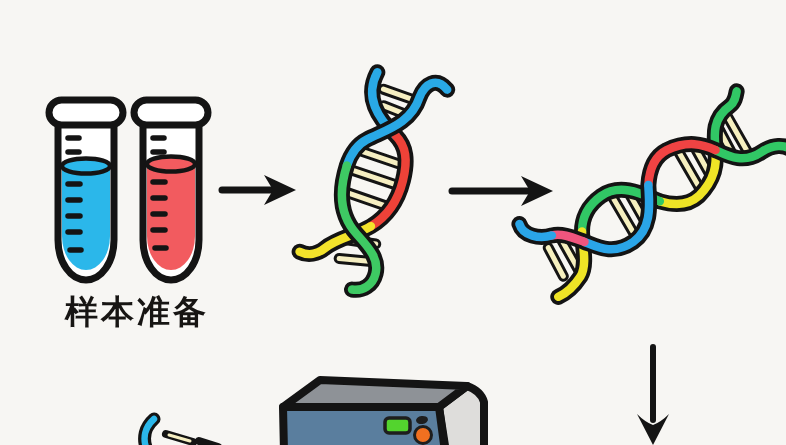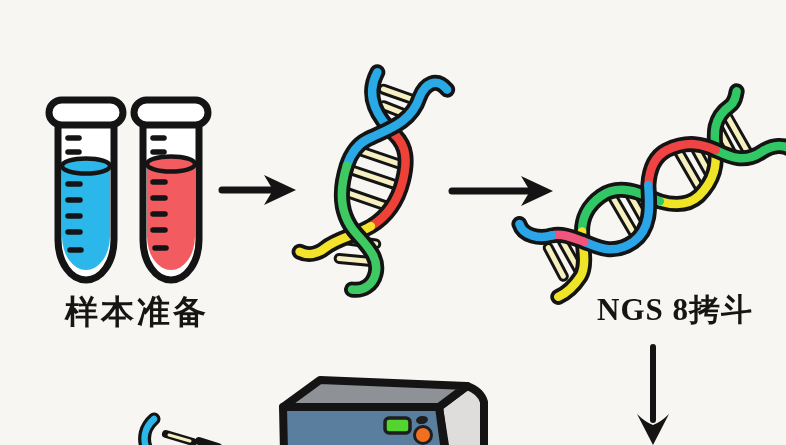--- a/index.html
+++ b/index.html
@@ -1,21 +1,21 @@
 <!DOCTYPE html>
 <html><head>
 <meta charset="utf-8">
 <style>
   html,body{margin:0;padding:0;background:#e8e8e8;}
   .stage{
     position:relative;
     width:786px;height:445px;
     background:#f7f6f3;
     overflow:hidden;
-    font-family:Liberation Serif, serif;
+    font-family:Liberation Sans, sans-serif;
   }
   .stage svg{position:absolute;left:0;top:0;}
   .lbl{
     position:absolute;
     text-align:center;
     font-weight:700;
     color:#171513;
     letter-spacing:2px;
     white-space:nowrap;
   }
@@ -176,15 +176,14 @@
     <g fill="none" stroke-linecap="round">
       <path d="M154,419 C145,427 142,438 147,450" stroke="#141414" stroke-width="13"></path>
       <path d="M154,419 C145,427 142,438 147,450" stroke="#2bb7ea" stroke-width="6.5"></path>
       <line x1="166" y1="434" x2="193" y2="442" stroke="#141414" stroke-width="8"></line>
       <line x1="169" y1="435" x2="190" y2="441" stroke="#f6efc2" stroke-width="3"></line>
       <line x1="199" y1="441" x2="218" y2="447" stroke="#141414" stroke-width="8"></line>
     </g>
   </svg>
 
   <div class="lbl lbl-1">样本准备</div>
-  <div class="lbl lbl-3">NGS 8拷斗</div>
 
 </div>
 
 </body></html>

